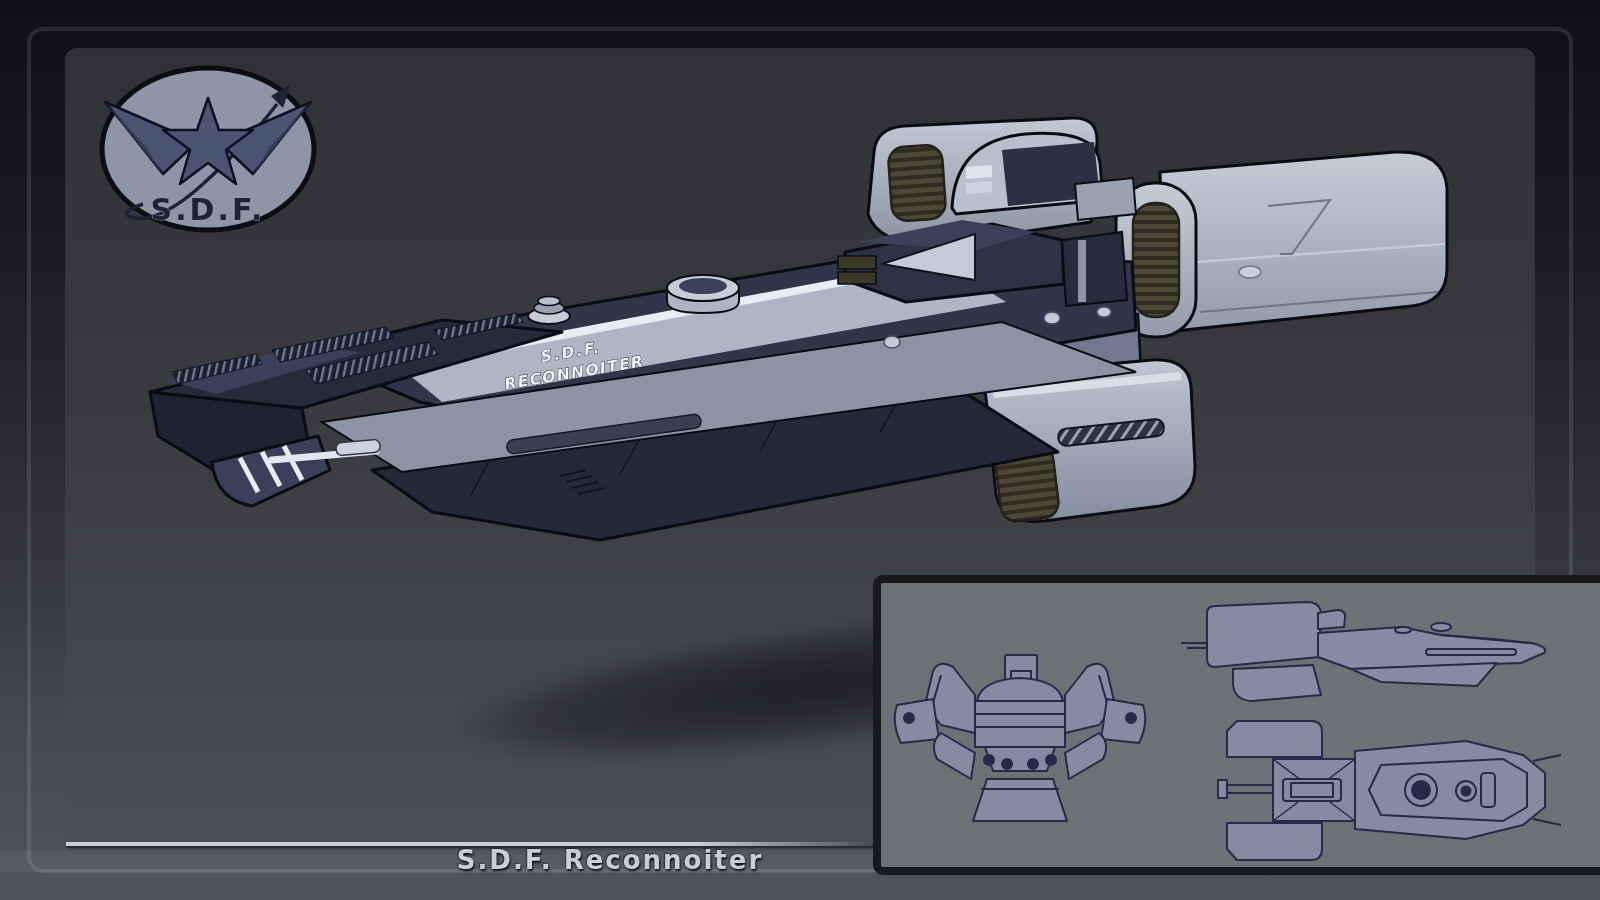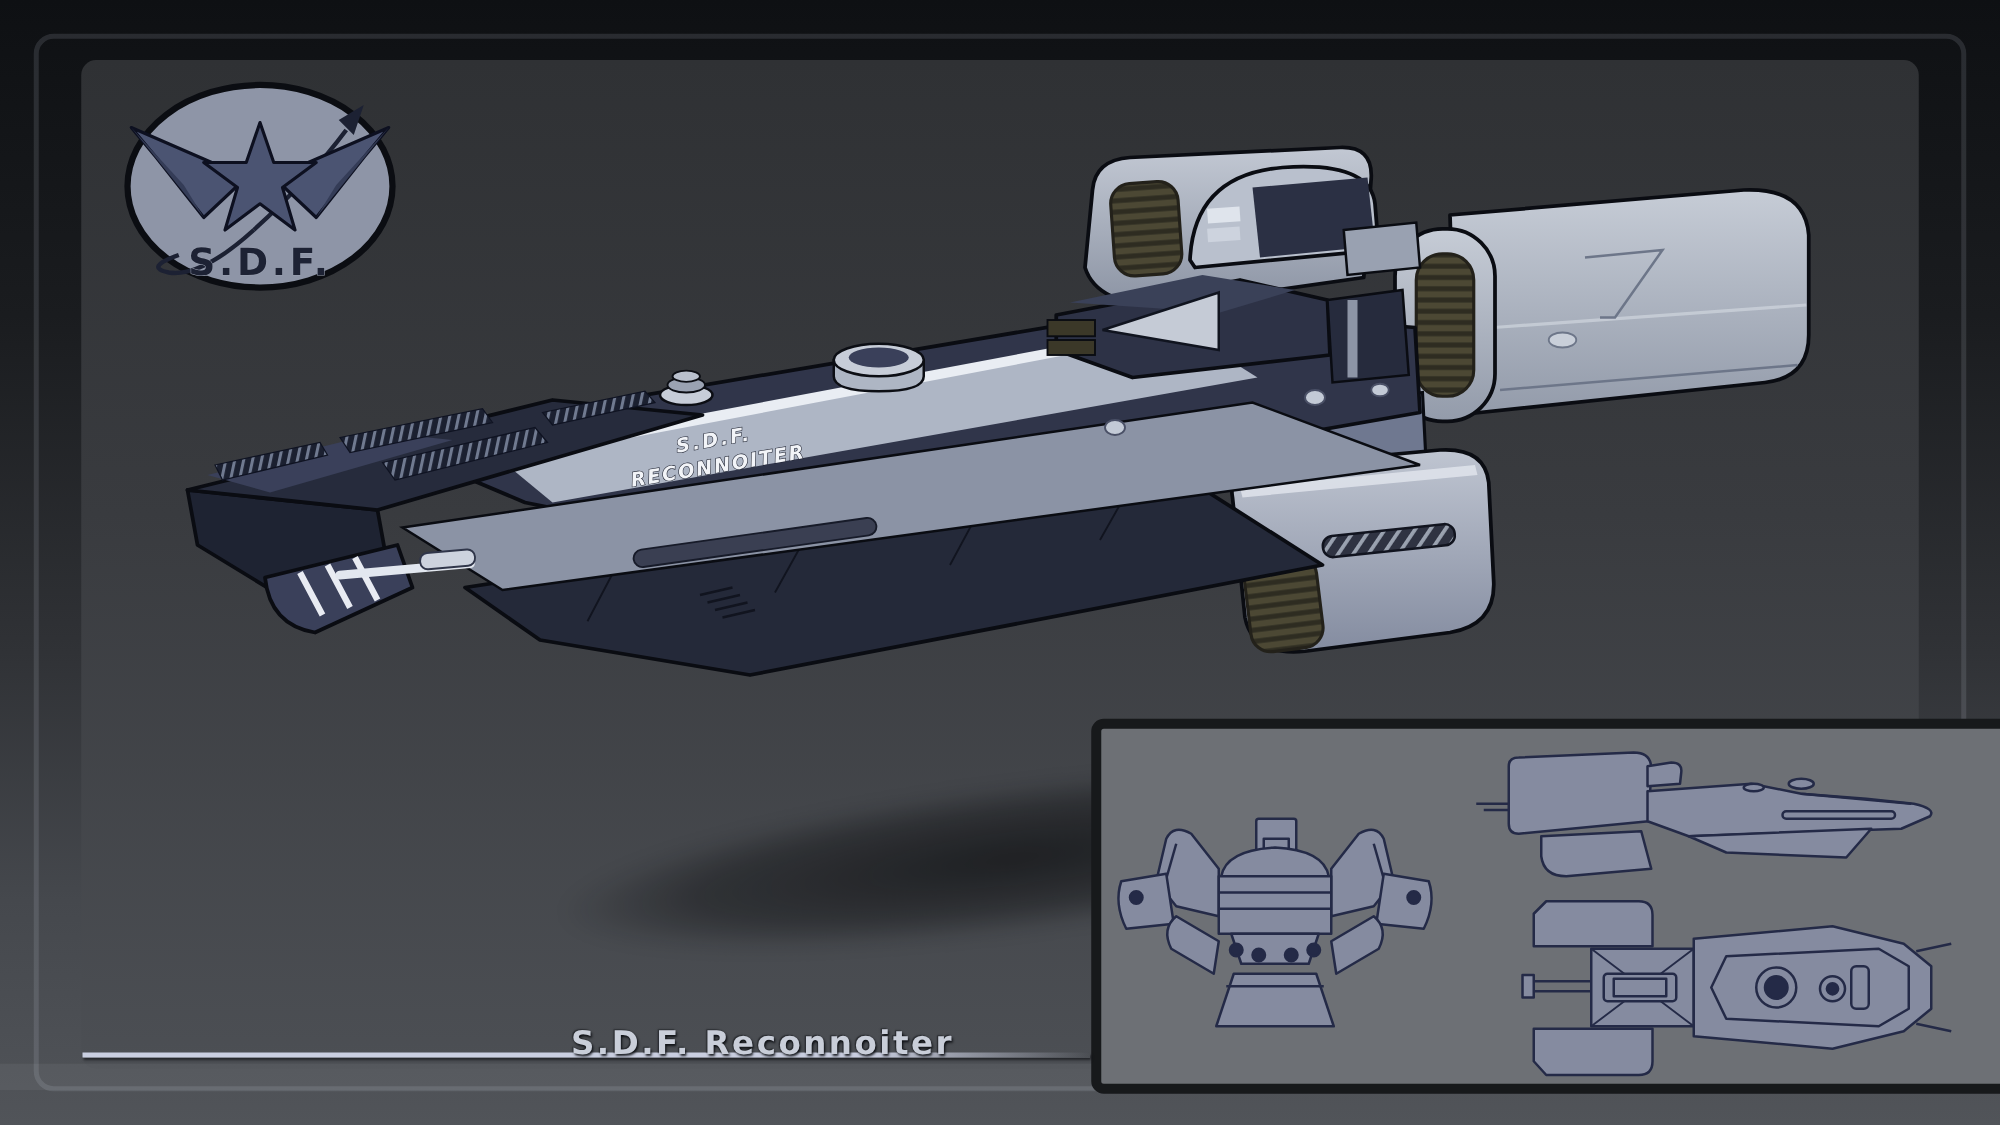--- a/index.html
+++ b/index.html
@@ -14,21 +14,21 @@
     background:radial-gradient(closest-side,rgba(6,7,9,0.62),rgba(6,7,9,0.35) 55%,rgba(6,7,9,0) 78%);
     transform:rotate(-7deg);filter:blur(8px);}
   .ship-svg{position:absolute;left:0;top:0;width:1600px;height:900px;}
   .logo{position:absolute;left:95px;top:62px;width:226px;height:174px;}
   .title{position:absolute;left:68px;top:784px;font-size:45px;font-weight:bold;letter-spacing:1px;
     color:#c7ccde;text-shadow:2px 3px 3px rgba(8,10,14,0.85);white-space:nowrap;}
   .title-underline{position:absolute;left:66px;top:842px;width:806px;height:4px;
     background:linear-gradient(90deg,#c9cee0 78%,rgba(201,206,224,0));
     box-shadow:1px 2px 2px rgba(8,10,14,0.6);}
   .bottom-band{position:absolute;left:0;top:851px;width:1600px;height:21px;background:rgba(255,255,255,0.055);}
-  .subtitle{position:absolute;left:0;top:820px;width:1220px;text-align:center;font-size:26px;
+  .subtitle{position:absolute;left:0;top:845px;width:1220px;text-align:center;font-size:26px;
     font-weight:bold;letter-spacing:2px;color:#c9ced9;
     text-shadow:1px 2px 2px rgba(8,10,14,0.9),-1px -1px 1px rgba(8,10,14,0.5);white-space:nowrap;}
   .inset{position:absolute;left:873px;top:575px;width:758px;height:300px;background:#6d7075;
     border:8px solid #17191b;border-radius:10px;box-sizing:border-box;}
   .inset svg{width:100%;height:100%;display:block;}
 </style>
 </head>
 <body>
 
 <div class="stage">

